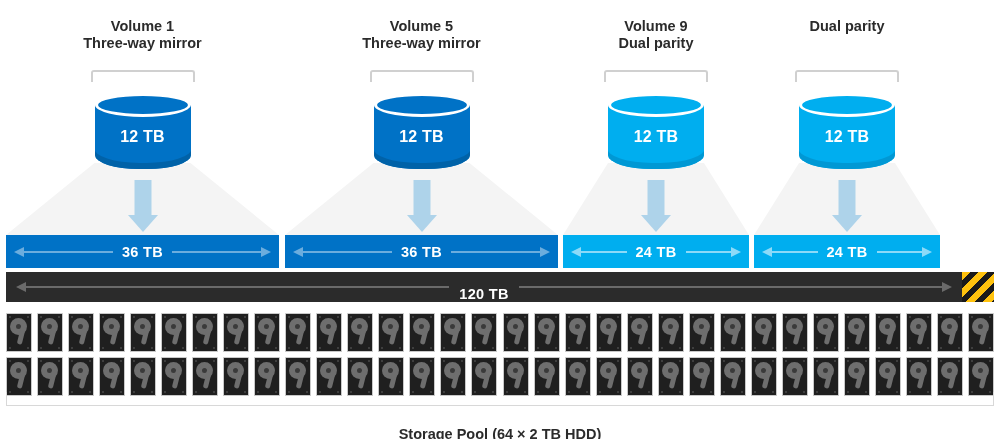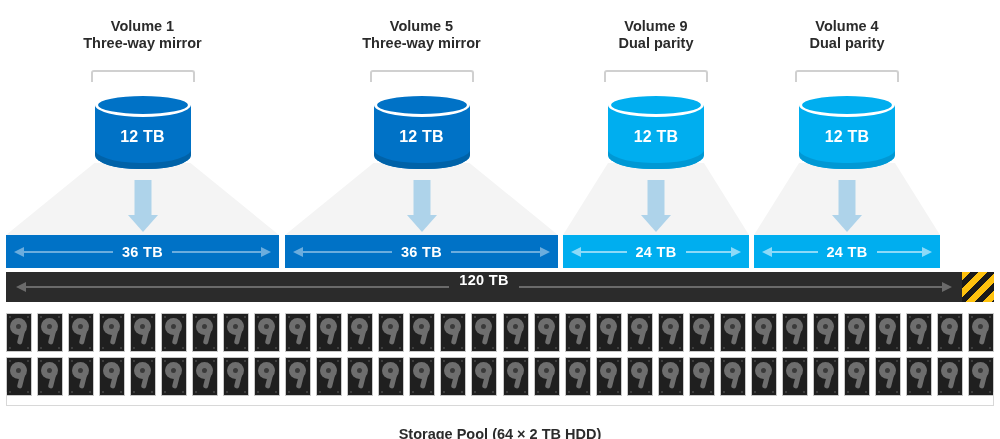--- a/index.html
+++ b/index.html
@@ -153,21 +153,21 @@
     top: 50%;
     width: 0; height: 0;
     transform: translateY(-50%);
     border-top: 5px solid transparent;
     border-bottom: 5px solid transparent;
   }
   #pool-bar .txt {
     position: absolute;
     top: 0; bottom: 0;
     display: flex;
-    align-items: flex-start;
+    align-items: flex-end;
     justify-content: center;
     font-size: 14.5px;
     font-weight: 700;
     color: #ffffff;
     letter-spacing: .3px;
   }
   #pool-bar .txt span {
     background: #2b2b2b;
     padding: 0 10px;
   }
@@ -327,21 +327,20 @@
     </div>
     <div class="capbar" style="left: 563px; top: 222px; width: 186px; background: rgb(0, 174, 239);">
       <div class="line" style="left: 18px; right: 18px; width: 150px; background: rgba(255, 255, 255, 0.55);"></div>
       <div class="tip" style="left: 8px; border-right: 10px solid rgba(255, 255, 255, 0.55);"></div>
       <div class="tip" style="left: 168px; border-left: 10px solid rgba(255, 255, 255, 0.55);"></div>
       <div class="txt">
         <span style="background: rgb(0, 174, 239);">24 TB</span>
       </div>
     </div>
     <div class="vol-head" style="left: 717px; top: 5px; width: 260px;">
-      <span class="l1">Volume 4</span>
       <span class="l2">Dual parity</span>
     </div>
     <div class="bracket" style="left: 795px; top: 57px; width: 104px; height: 12px;"></div>
     <div class="funnel" style="left: 754px; top: 150px; width: 186px; height: 72px; clip-path: polygon(45px 0px, 141px 0px, 100% 100%, 0px 100%);"></div>
     <div class="darrow" style="left: 827px; top: 167px; width: 40px; height: 52px;">
       <div class="shaft" style="width: 17px; height: 35px;"></div>
       <div class="head" style="top: 35px;"></div>
     </div>
     <div class="cyl" style="left: 799px; top: 80px; width: 96px; height: 88px;">
       <div class="body" style="top: 12px; height: 64px; background: rgb(0, 174, 239); box-shadow: rgb(0, 152, 212) 0px -7px 0px -1px inset;"></div>

